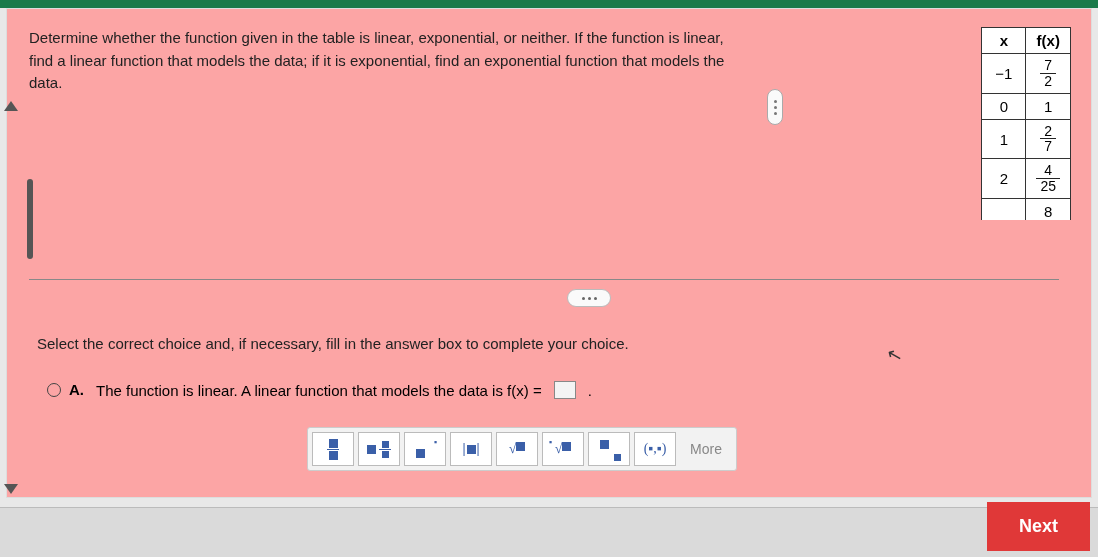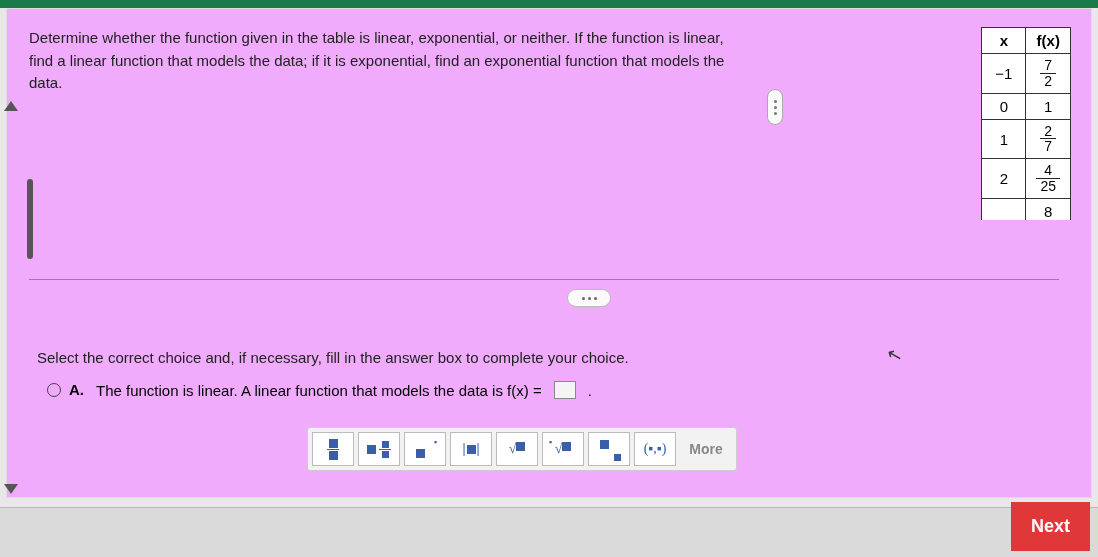--- a/index.html
+++ b/index.html
@@ -9,21 +9,21 @@
     width: 1098px;
     height: 557px;
     overflow: hidden;
     position: relative;
   }
   .topbar {
     height: 8px;
     background: #1a7a4a;
   }
   .main-area {
-    background: #f0abfc;
+    background: #fca5a5;
     margin: 0 6px;
     height: 490px;
     position: relative;
     border: 1px solid #ddd;
   }
   .content-left {
     position: absolute;
     left: 22px;
     top: 18px;
     width: 700px;
@@ -88,21 +88,21 @@
     position: absolute;
     left: 22px;
     top: 270px;
     width: 1030px;
     height: 1px;
     background: #888;
   }
   .choice-prompt {
     position: absolute;
     left: 30px;
-    top: 340px;
+    top: 326px;
     font-size: 15px;
     color: #222;
   }
   .choice-row {
     position: absolute;
     left: 40px;
     top: 372px;
     font-size: 15px;
     display: flex;
     align-items: flex-start;
@@ -174,21 +174,20 @@
     width: 42px; height: 34px;
     border:1px solid #bbb;
     background:#fff;
     display:flex; justify-content:center; align-items:center;
     font-size:14px; cursor:pointer;
     font-family: 'Times New Roman', serif;
   }
   .toolbar .btn-more {
     width: 52px; color:#888; border:none; background:transparent;
     font-family: Arial, sans-serif;
-    font-weight: bold;
   }
   .mini-box { display:inline-block; width:9px; height:9px; background:#3a5fa8; }
   .mini-box-sm { width:7px; height:7px; }
   .mini-frac { display:inline-flex; flex-direction:column; align-items:center; line-height:1;}
   .mini-frac .mini-line { width:12px; height:1px; background:#3a5fa8; margin:1px 0;}
   .btn-mixed { display:flex; align-items:center; gap:3px;}
   .btn-exp { position:relative; width:18px; height:18px;}
   .btn-exp .base{ position:absolute; left:0; bottom:0;}
   .btn-exp .sup{ position:absolute; right:-3px; top:-3px; font-size:9px; color:#3a5fa8;}
   .btn-abs { display:flex; align-items:center; gap:1px; color:#3a5fa8; font-weight:bold;}
@@ -197,21 +196,21 @@
   .btn-sub .sub{ position:absolute; right:-3px; bottom:-3px; font-size:9px;}
   
   .next-btn {
     position:absolute;
     right: 8px;
     bottom: 6px;
     background:#e03838;
     color:#fff;
     font-size:18px;
     font-weight:bold;
-    padding: 14px 20px;
+    padding: 14px 32px;
     cursor:pointer;
     border:none;
   }
   .bottombar {
     position:absolute;
     left:0; right:0; bottom:0;
     height:50px;
     background:#dadada;
     border-top:1px solid #bbb;
   }

